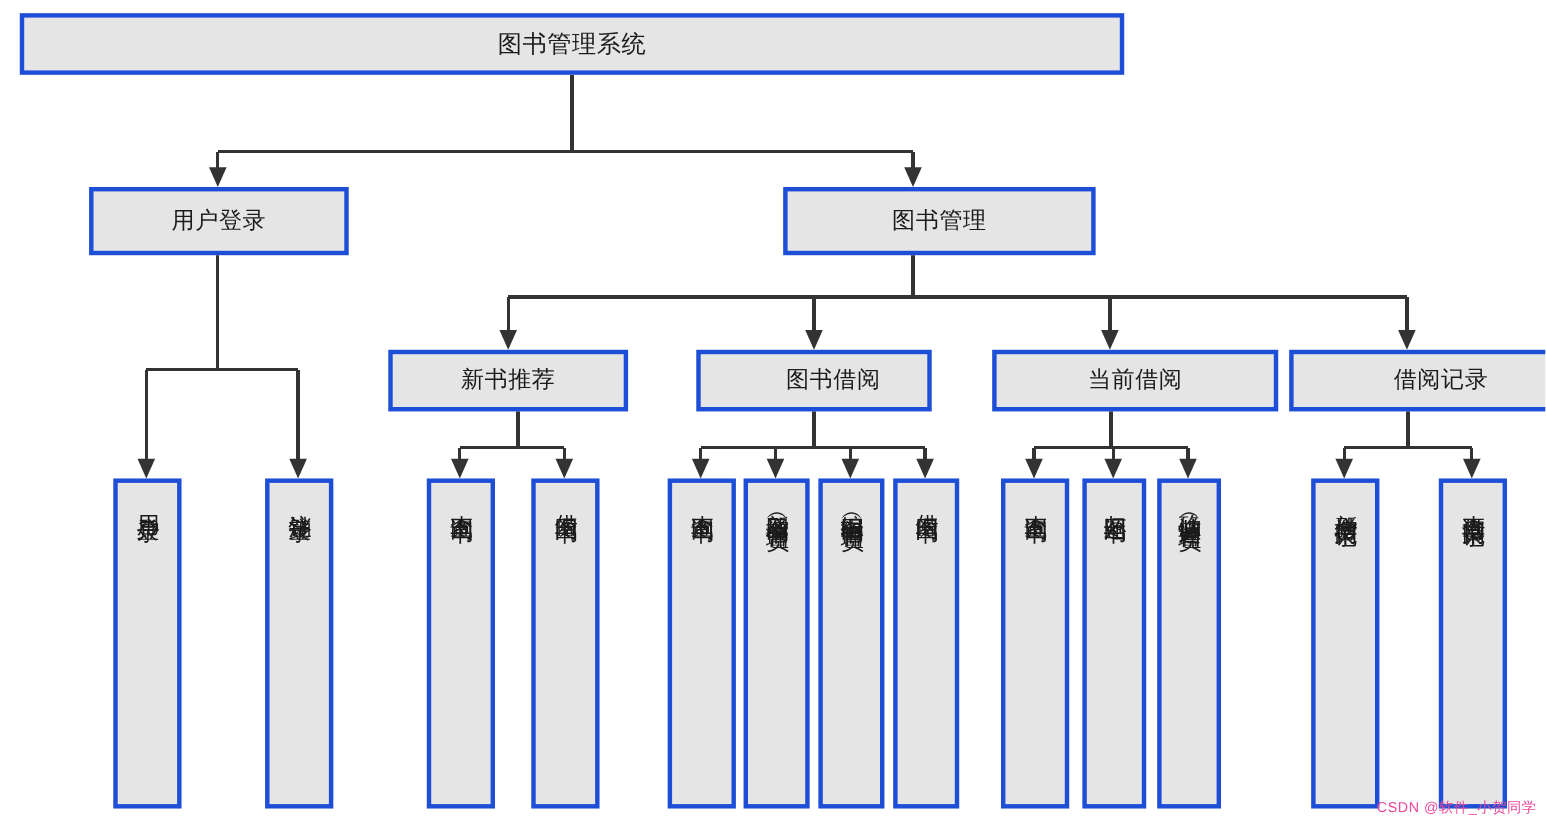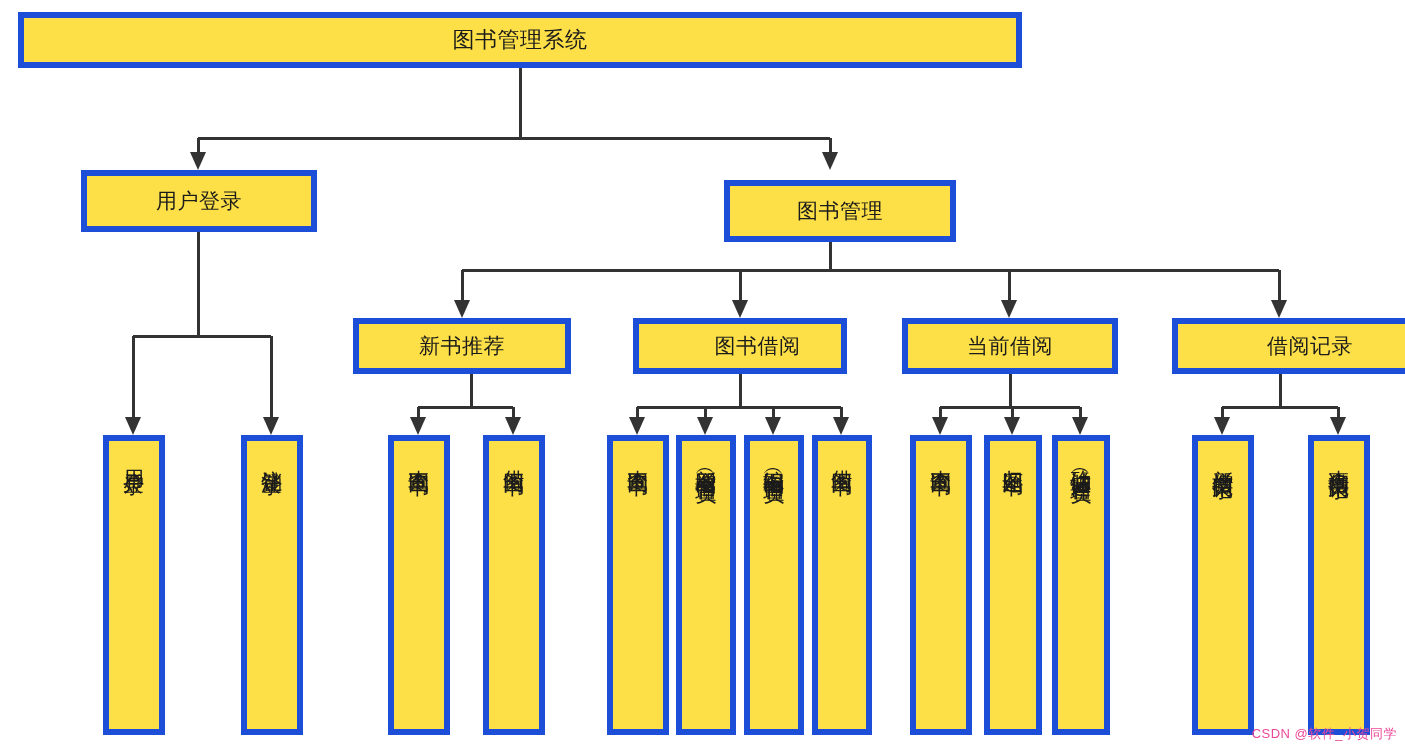--- a/index.html
+++ b/index.html
@@ -22,22 +22,22 @@
     position: absolute;
     left: 0;
     top: 0;
     width: 1405px;
     height: 747px;
     pointer-events: none;
   }
   .node {
     position: absolute;
     box-sizing: border-box;
-    background: #fde047;
-    border: 6px solid #1d4ed8;
+    background: #e5e5e5;
+    border: 4px solid #1d4ed8;
     display: flex;
     align-items: center;
     justify-content: center;
     color: #1b1b1b;
     z-index: 2;
   }
   .node .label {
     display: block;
     text-align: center;
     line-height: 1.18;
@@ -134,33 +134,33 @@
     </svg>
 
   <div class="node root h" style="left:18px; top:12px; width:1004px; height:56px;">
     <span class="label">图书管理系统</span>
   </div>
 
   <div class="node h" style="left:81px; top:170px; width:236px; height:62px;">
     <span class="label">用户登录</span>
   </div>
 
-  <div class="node h" style="left:712px; top:180px; width:232px; height:62px;margin-left:12px;">
+  <div class="node h" style="left:712px; top:170px; width:284px; height:62px;">
     <span class="label">图书管理</span>
   </div>
 
   <div class="node h" style="left:353px; top:318px; width:218px; height:56px;">
     <span class="label">新书推荐</span>
   </div>
 
   <div class="node h" style="left:633px; top:318px; width:214px; height:56px;padding-left:35px;">
     <span class="label">图书借阅</span>
   </div>
 
-  <div class="node h" style="left:902px; top:318px; width:216px; height:56px;">
+  <div class="node h" style="left:902px; top:318px; width:260px; height:56px;">
     <span class="label">当前借阅</span>
   </div>
 
   <div class="node h" style="left:1172px; top:318px; width:256px; height:56px;padding-left:20px;">
     <span class="label">借阅记录</span>
   </div>
 
   <div class="node v" style="left:103px; top:435px; width:62px; height:300px;">
     <span class="label">用户登录</span>
   </div>

